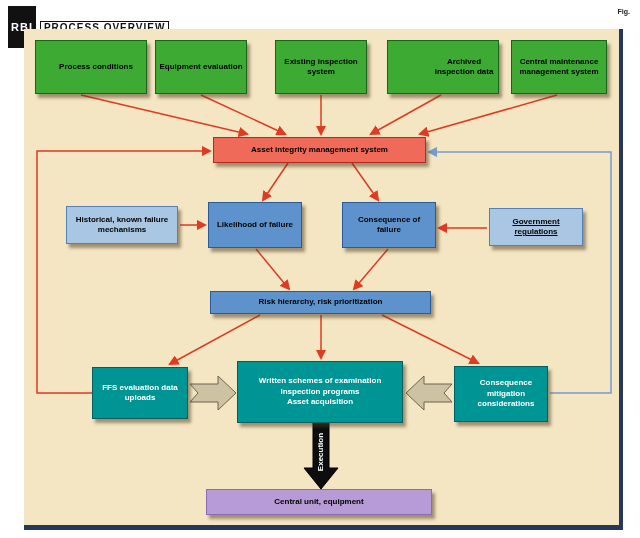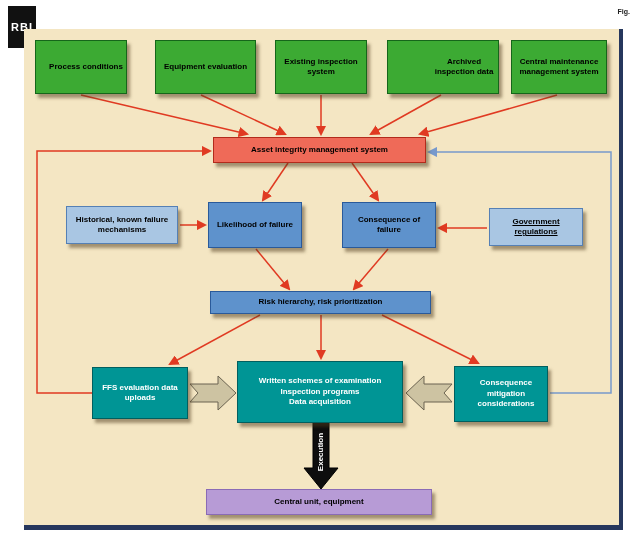--- a/index.html
+++ b/index.html
@@ -48,20 +48,21 @@
   .lblue { background:#a9c6e3; border:1px solid #5580b5; }
   .teal  { background:#009595; border:1px solid #015f5f; }
   .teal .lbl { color:#ffffff; }
   .purple{ background:#b79bd6; border:1px solid #8a6bb5; }
 </style>
 </head>
 <body>
 
 <div class="header-title">
   <span class="badge">RBI</span>
+  <span class="rest">PROCESS OVERVIEW</span>
 </div>
 <div class="fig-label">Fig.</div>
 
 <div class="panel"></div>
 
 <svg class="overlay" viewBox="0 0 640 538">
   <defs>
     <marker id="arRed" viewBox="0 0 10 10" refX="8" refY="5" markerWidth="7" markerHeight="7" orient="auto-start-reverse">
       <path d="M0,0 L10,5 L0,10 z" fill="#e03a22"></path>
     </marker>
@@ -95,24 +96,24 @@
 
   <polyline points="550,393 611,393 611,152 429,152" stroke="#7799cc" stroke-width="1.5" fill="none" marker-end="url(#arBlue)"></polyline>
 
   <polygon points="190,384 218,384 218,376 236,393 218,410 218,402 190,402 198,393" fill="#cdc3a2" stroke="#6b6350" stroke-width="1"></polygon>
   <polygon points="452,384 424,384 424,376 406,393 424,410 424,402 452,402 444,393" fill="#cdc3a2" stroke="#6b6350" stroke-width="1"></polygon>
 
   <polygon points="313,422 329,422 329,468 338,468 321,489 304,468 313,468" fill="#0d0d0d" stroke="#000" stroke-width="1"></polygon>
   <text x="321" y="452" transform="rotate(-90 321 452)" text-anchor="middle" dominant-baseline="middle" fill="#ffffff" font-size="8" font-weight="bold">Execution</text>
 </svg>
 
-<div class="box green sh" style="left:35px; top:40px; width:92px; height:54px;padding-left:12px;">
+<div class="box green sh" style="left:35px; top:40px; width:112px; height:54px;padding-left:12px;">
   <div class="lbl">Process conditions</div>
 </div>
-<div class="box green sh" style="left:155px; top:40px; width:101px; height:54px;">
+<div class="box green sh" style="left:155px; top:40px; width:92px; height:54px;">
   <div class="lbl">Equipment evaluation</div>
 </div>
 <div class="box green sh" style="left:275px; top:40px; width:92px; height:54px;">
   <div class="lbl">Existing inspection system</div>
 </div>
 <div class="box green sh" style="left:387px; top:40px; width:112px; height:54px;padding-left:44px;">
   <div class="lbl">Archived inspection data</div>
 </div>
 <div class="box green sh" style="left:511px; top:40px; width:96px; height:54px;">
   <div class="lbl">Central maintenance management system</div>
@@ -138,21 +139,21 @@
 <div class="box blue sh" style="left:210px; top:291px; width:221px; height:23px;">
   <div class="lbl">Risk hierarchy, risk prioritization</div>
 </div>
 
 <div class="box teal sh" style="left:92px; top:367px; width:96px; height:52px;">
   <div class="lbl">FFS evaluation data uploads</div>
 </div>
 <div class="box teal sh" style="left:237px; top:361px; width:166px; height:62px;">
   <div class="lbl">Written schemes of examination</div>
   <div class="lbl">Inspection programs</div>
-  <div class="lbl">Data acquisition</div>
+  <div class="lbl">Asset acquisition</div>
 </div>
 <div class="box teal sh" style="left:454px; top:366px; width:94px; height:56px;padding-left:12px;">
   <div class="lbl">Consequence mitigation considerations</div>
 </div>
 
 <div class="box purple sh" style="left:206px; top:489px; width:226px; height:26px;">
   <div class="lbl">Central unit, equipment</div>
 </div>
 
 </body></html>

